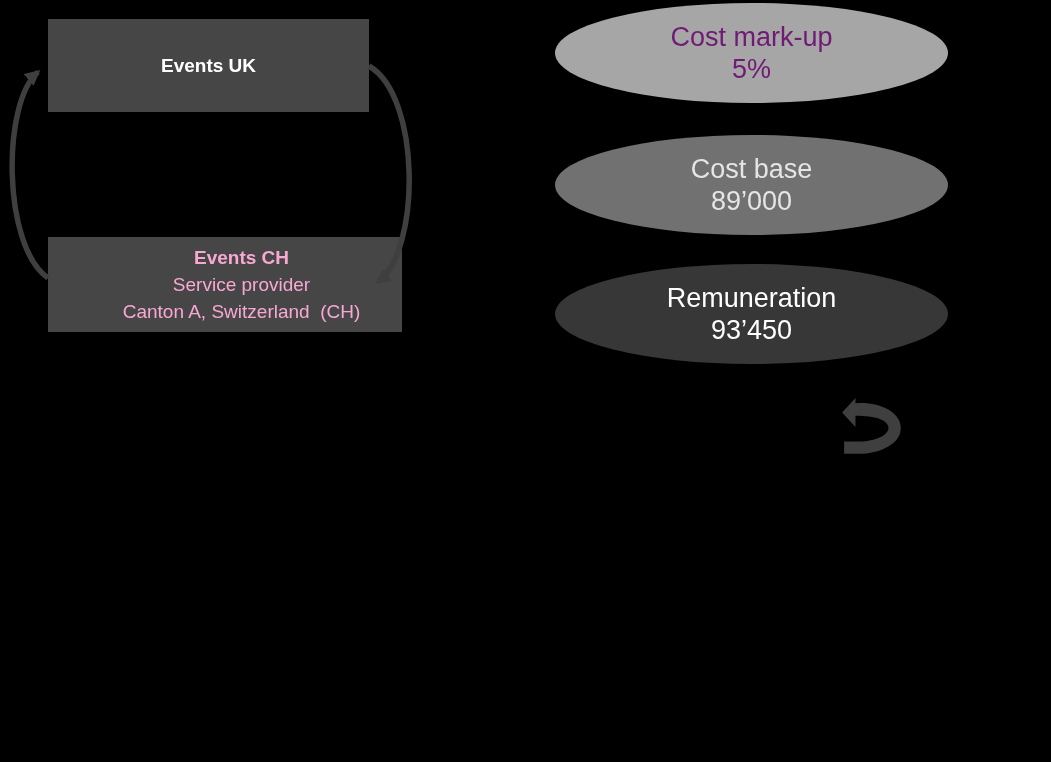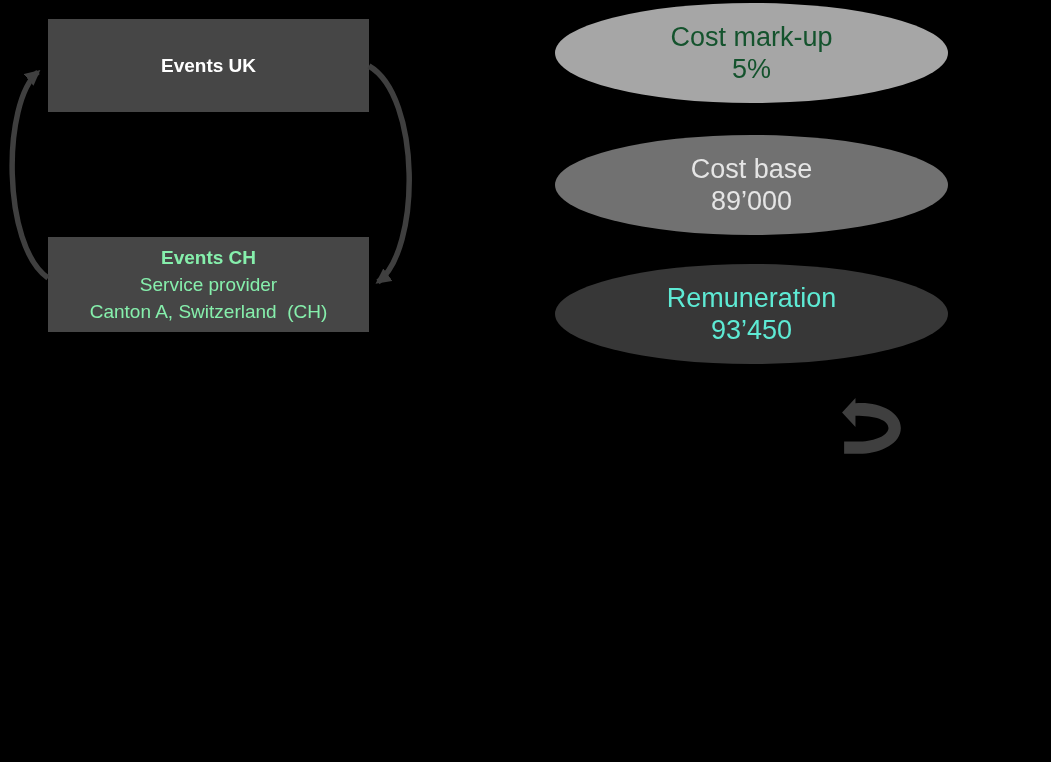--- a/index.html
+++ b/index.html
@@ -64,47 +64,47 @@
 </style>
 </head>
 <body>
 
 <div class="canvas" style="background: rgb(0, 0, 0);">
 
   <div class="entity-box" id="entity-uk" style="background: rgb(70, 70, 70); color: rgb(255, 255, 255);">
     <div class="title line">Events UK</div>
   </div>
 
-  <div class="entity-box" id="entity-ch" style="background: rgb(70, 70, 70); color: #86efac;">
+  <div class="entity-box" id="entity-ch" style="background: rgb(70, 70, 70); color: #f9a8d4; padding-left: 33px;">
     <div class="title line">Events CH</div>
     <div class="line">Service provider</div>
     <div class="line">Canton A, Switzerland  (CH)</div>
   </div>
 
   <svg class="flow-svg" viewBox="0 0 1051 762">
     <defs>
       <marker id="ah" viewBox="0 0 10 10" refX="8" refY="5" markerWidth="2.8" markerHeight="2.8" orient="auto-start-reverse" markerUnits="strokeWidth">
         <path d="M 0 0 L 10 5 L 0 10 z" style="fill: rgb(63, 63, 63);"></path>
       </marker>
     </defs>
     <path d="M 48 278 C 2 246, 2 102, 38 72" fill="none" stroke-width="5.5" marker-end="url(#ah)" style="stroke: rgb(63, 63, 63);"></path>
     <path d="M 369 66 C 421 96, 421 250, 378 282" fill="none" stroke-width="5.5" marker-end="url(#ah)" style="stroke: rgb(63, 63, 63);"></path>
   </svg>
 
-  <div class="pricing-ellipse" id="ellipse-markup" style="background: rgb(166, 166, 166); color: #14532d;">
+  <div class="pricing-ellipse" id="ellipse-markup" style="background: rgb(166, 166, 166); color: #701a75;">
     <div>Cost mark-up</div>
     <div>5%</div>
   </div>
 
   <div class="pricing-ellipse" id="ellipse-costbase" style="background: rgb(113, 113, 113); color: #e5e5e5;">
     <div>Cost base</div>
     <div>89’000</div>
   </div>
 
-  <div class="pricing-ellipse" id="ellipse-remuneration" style="background: rgb(55, 55, 55); color: #5eead4;">
+  <div class="pricing-ellipse" id="ellipse-remuneration" style="background: rgb(55, 55, 55); color: #ffffff;">
     <div>Remuneration</div>
     <div>93’450</div>
   </div>
 
   <div class="rotate-icon-wrap">
     <svg width="62" height="66" viewBox="0 0 60 64">
       <path d="M 0 17
                L 13 3
                L 13 8
                C 35 6 57 16 57 32

